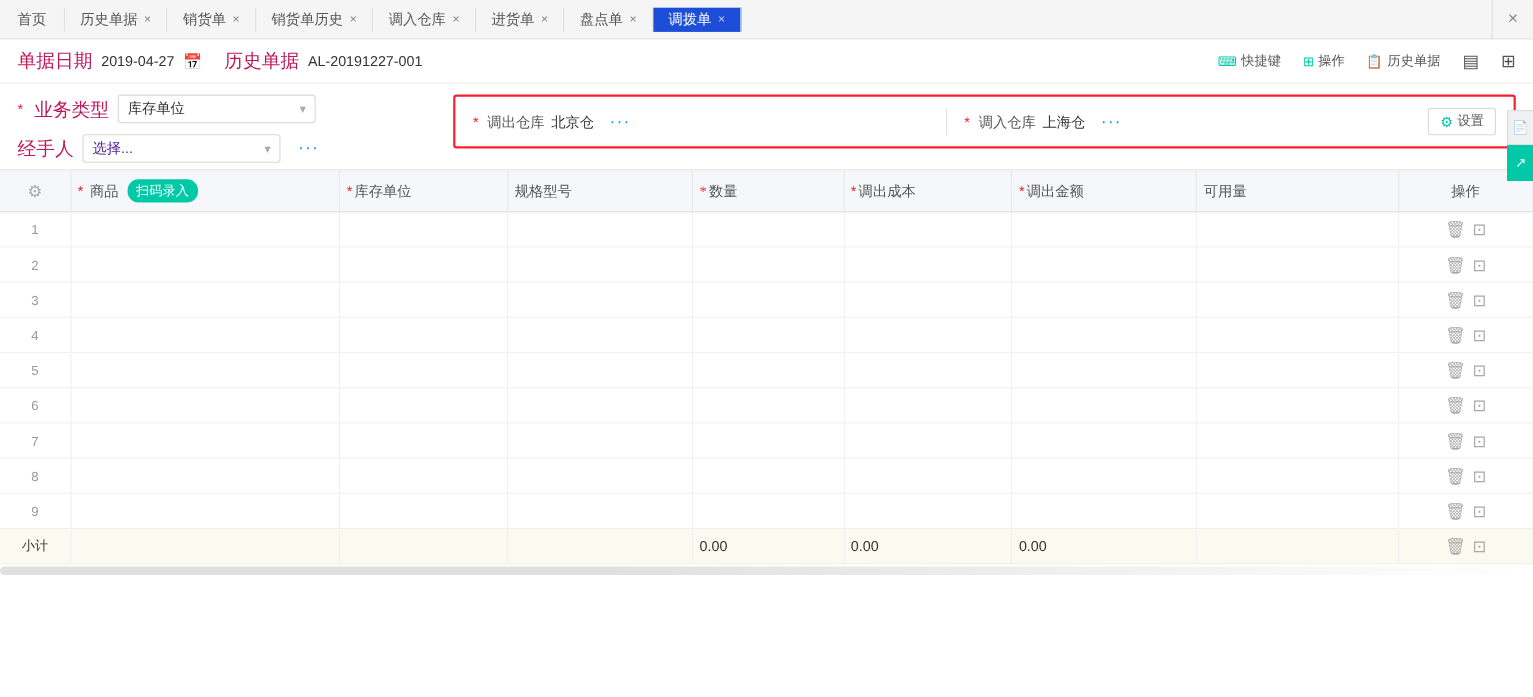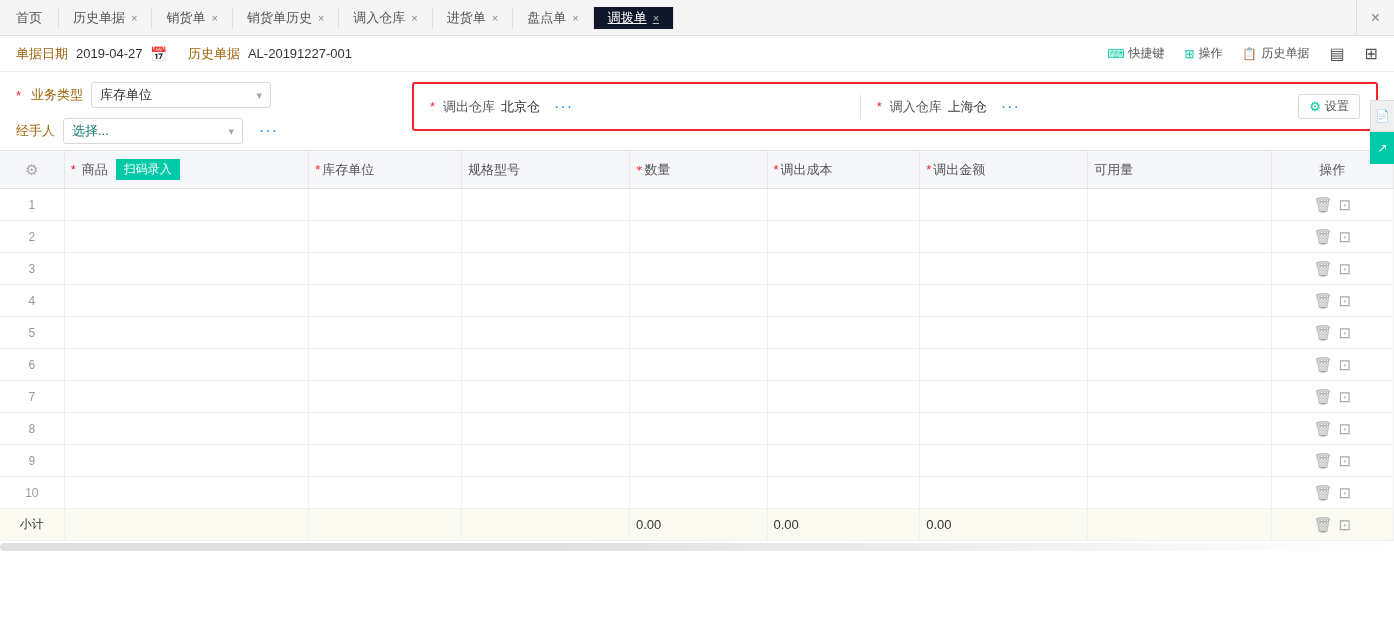--- a/index.html
+++ b/index.html
@@ -18,23 +18,22 @@
       padding: 0 14px;
       height: 22px;
       cursor: pointer;
       font-size: 13px;
       color: #555;
       border-right: 1px solid #e0e0e0;
       white-space: nowrap;
       position: relative;
     }
     .nav-tab.active {
-      background: #0f172a;
+      background: #1d4ed8;
       color: #fff;
-      text-decoration: underline;
     }
     .nav-tab .close-btn {
       margin-left: 6px;
       font-size: 11px;
       cursor: pointer;
       opacity: 0.7;
     }
     .nav-tab.home {
       padding: 0 16px;
       font-size: 13px;
@@ -73,21 +72,21 @@
       gap: 16px;
     }
     .form-left {
       display: flex; flex-direction: column; gap: 10px;
       min-width: 380px;
     }
     .form-row {
       display: flex; align-items: center; gap: 8px;
     }
     .form-label {
-      font-size: 13px; color: #a16207; white-space: nowrap;
+      font-size: 17px; color: #be185d; white-space: nowrap;
     }
     .required-star { color: #f5222d; margin-right: 2px; }
     .form-select {
       display: flex; align-items: center; gap: 4px;
       border: 1px solid #d9d9d9; border-radius: 3px;
       padding: 3px 8px; cursor: pointer; background: #fff;
       min-width: 180px;
     }
     .form-select .chevron { margin-left: auto; color: #aaa; font-size: 11px; }
     .date-value {
@@ -175,21 +174,21 @@
     .col-amount { width: 110px; }
     .col-avail { width: 120px; }
     .col-ops { width: 80px; }
 
     
     .op-icons { display: flex; gap: 6px; align-items: center; justify-content: center; }
     .op-icon { color: #aaa; cursor: pointer; font-size: 15px; }
 
     
     .scan-btn {
-      background: #00c9a7; color: #fff; border: none; border-radius: 0;
+      background: #00c9a7; color: #fff; border: none; border-radius: 10px;
       padding: 2px 8px; font-size: 12px; cursor: pointer; margin-left: 4px;
     }
 
     
     .th-gear {
       text-align: center;
       cursor: pointer;
       color: #aaa;
       font-size: 15px;
     }
@@ -305,21 +304,21 @@
       <span class="required-star">*</span>
       <span class="form-label">业务类型</span>
       <div class="form-select">
         <span>库存单位</span>
         <span class="chevron">▾</span>
       </div>
     </div>
     <div class="form-row">
       <span class="form-label">经手人</span>
       <div class="form-select">
-        <span style="color:#0f766e;">选择...</span>
+        <span style="color:#4c1d95;">选择...</span>
         <span class="chevron">▾</span>
       </div>
       <span class="more-btn">···</span>
     </div>
   </div>
 
   <div class="warehouse-box">
     <div class="warehouse-field">
       <span class="required-star">*</span>
       <span class="warehouse-label">调出仓库</span>
@@ -507,36 +506,20 @@
     <td></td>
     <td></td>
     <td></td>
     <td>
       <div class="op-icons">
         <span class="op-icon" title="删除">🗑</span>
         <span class="op-icon" title="复制">⊡</span>
       </div>
     </td>
   </tr>
-        <tr>
-    <td>10</td>
-    <td></td>
-    <td></td>
-    <td></td>
-    <td></td>
-    <td></td>
-    <td></td>
-    <td></td>
-    <td>
-      <div class="op-icons">
-        <span class="op-icon" title="删除">🗑</span>
-        <span class="op-icon" title="复制">⊡</span>
-      </div>
-    </td>
-  </tr>
         <tr class="subtotal-row">
   <td style="color:#333;">小计</td>
   <td></td>
   <td></td>
   <td></td>
   <td>0.00</td>
   <td>0.00</td>
   <td>0.00</td>
   <td></td>
   <td>

